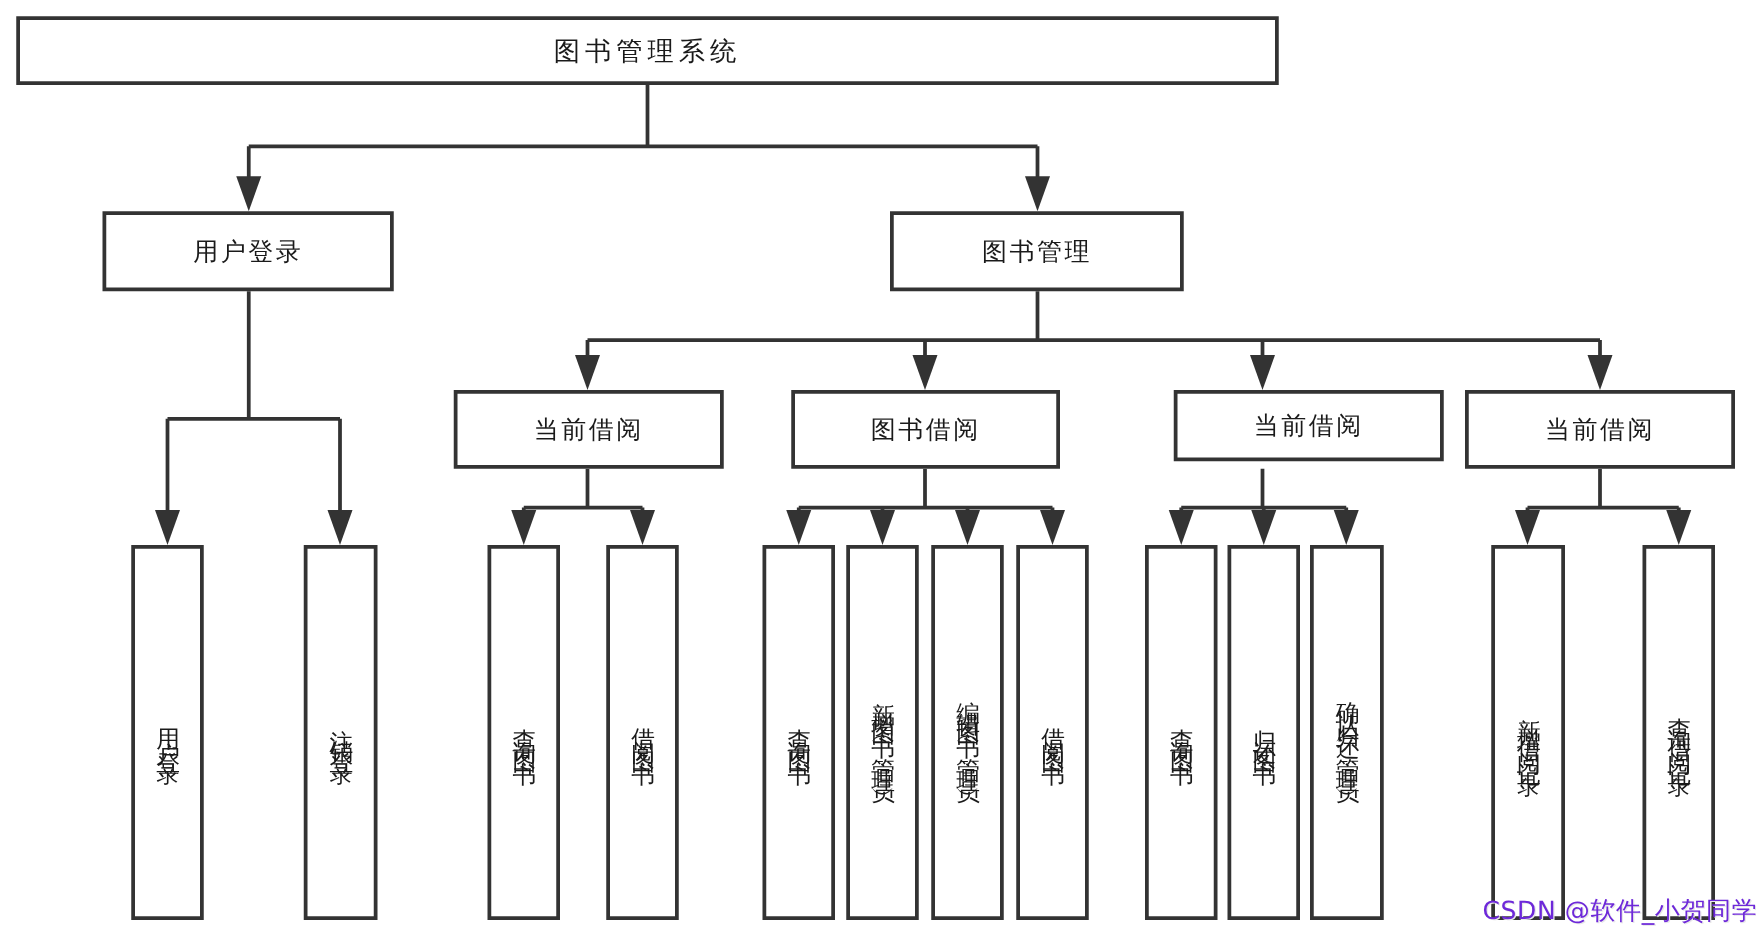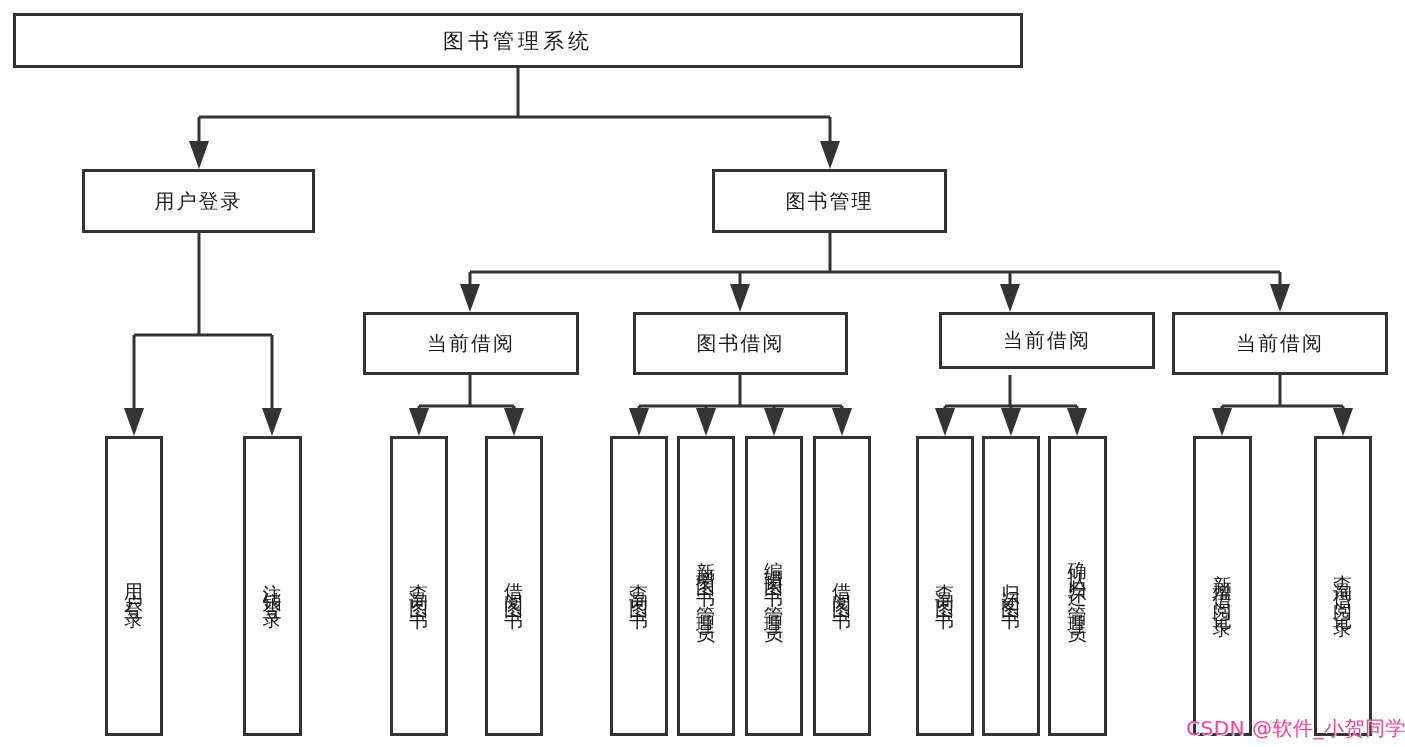--- a/index.html
+++ b/index.html
@@ -52,21 +52,21 @@
     letter-spacing: 9px;
     white-space: nowrap;
   }
   .watermark {
     position: absolute;
     left: 1186px;
     top: 715px;
     z-index: 6;
     font-family: "DejaVu Sans", "Liberation Sans", sans-serif;
     font-size: 20px;
-    color: #ec4899;
+    color: #6d28d9;
     letter-spacing: 0.5px;
     text-shadow: 1px 1px 0 #e8e8e8;
     white-space: nowrap;
   }
 </style>
 </head>
 <body>
 
 <div class="stage">
 

